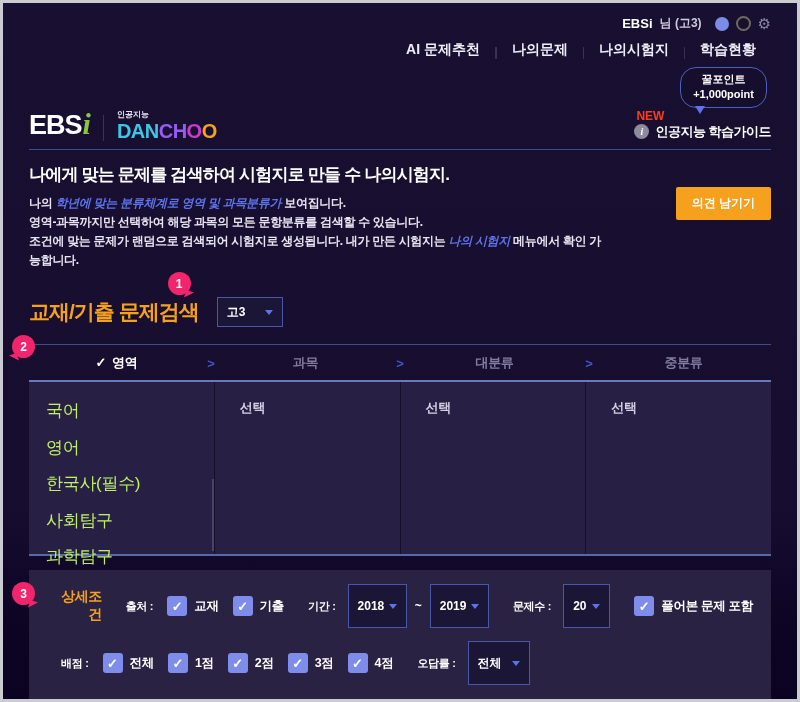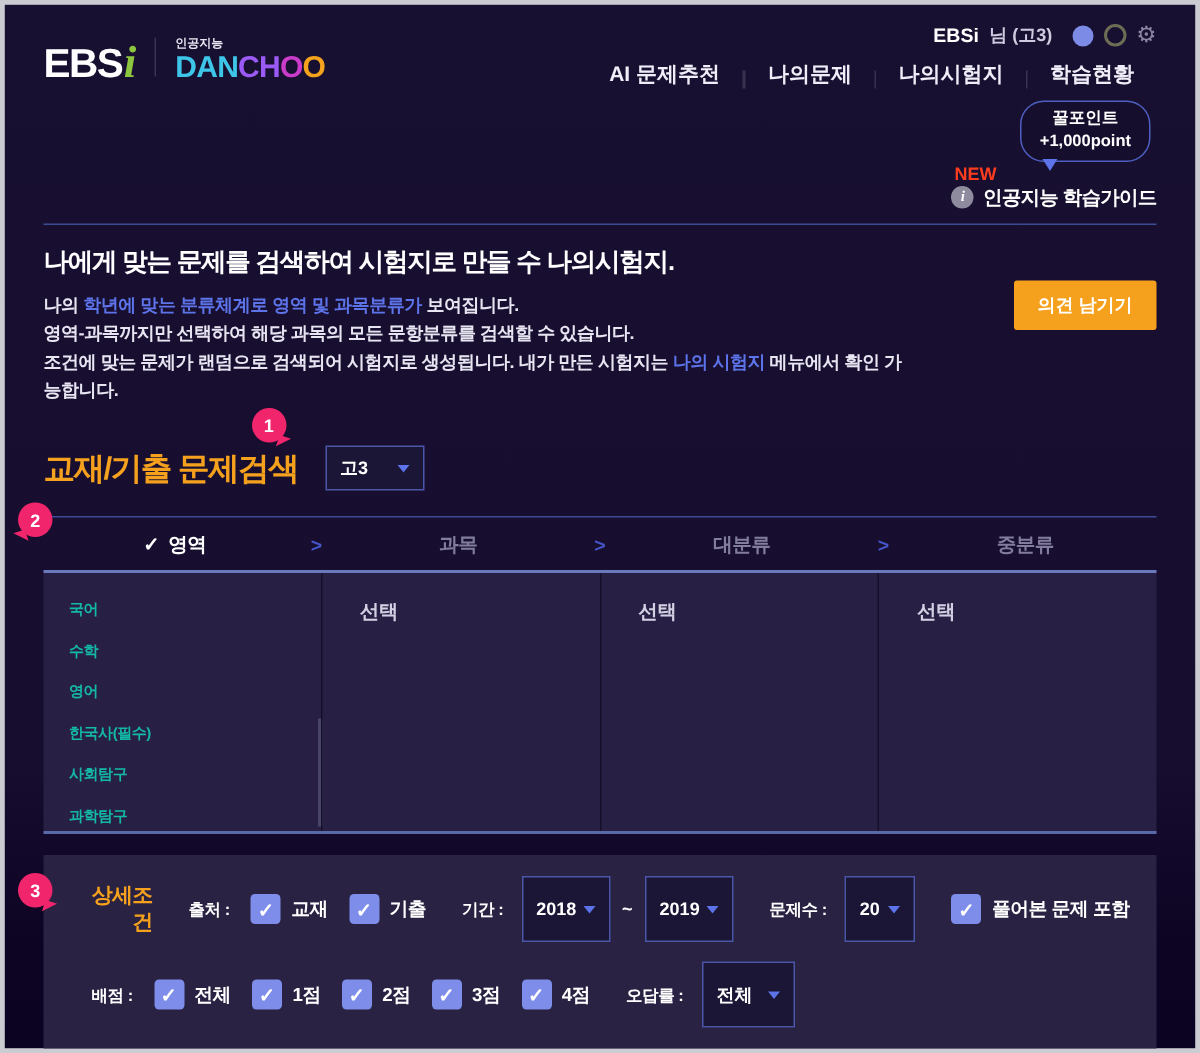--- a/index.html
+++ b/index.html
@@ -5,21 +5,21 @@
   html,body{margin:0;padding:0;background:#e9e9ee;font-family:"Liberation Sans",sans-serif;}
   .page{
     width:800px;height:702px;box-sizing:border-box;margin:0 auto;
     border:3px solid #cbccd2;
     background:linear-gradient(180deg,#181031 0%,#170d2f 72%,#0d0424 90%,#0c0322 100%);
     position:relative;overflow:hidden;color:#fff;
   }
   
   .header{padding:10px 26px 0 26px;}
   .header-top{display:flex;justify-content:space-between;}
-  .logo-group{display:flex;align-items:flex-start;gap:13px;padding-top:12px;}
+  .logo-group{display:flex;align-items:flex-end;gap:13px;padding-top:12px;}
   .ebsi{font-size:27px;font-weight:bold;letter-spacing:-1px;display:flex;align-items:baseline;}
   .ebsi .ebs{color:#ffffff;}
   .ebsi .i{color:#8cc63e;font-style:italic;font-size:30px;margin-left:1px;font-family:"Liberation Serif",serif;}
   .logo-sep{width:1px;height:26px;background:#3a3355;}
   .danchoo{display:flex;flex-direction:column;line-height:1;}
   .danchoo .sub{font-size:8px;font-weight:bold;color:#e8e6f2;margin-bottom:2px;letter-spacing:0;}
   .danchoo .brand{font-size:20px;font-weight:bold;letter-spacing:-0.5px;}
   .brand .c1{color:#3ec6e8;}
   .brand .c2{color:#9b59f5;}
   .brand .c3{color:#c93bc9;}
@@ -45,21 +45,21 @@
   .guide-row{display:flex;align-items:center;gap:6px;}
   .info-ic{width:15px;height:15px;border-radius:50%;background:#8e8b9e;color:#fff;font-size:10px;font-weight:bold;
     display:flex;align-items:center;justify-content:center;font-family:"Liberation Serif",serif;font-style:italic;}
   .guide-text{font-size:13px;font-weight:bold;color:#fff;letter-spacing:-0.5px;}
   
   .section-line{margin:8px 26px 0;border:none;border-top:1px solid #3c4c94;height:0;}
   
   .intro{margin:13px 26px 0;position:relative;padding-right:160px;}
   .intro h2{margin:0;font-size:17px;font-weight:bold;letter-spacing:-0.8px;color:#fff;}
   .intro-lines{margin-top:8px;font-size:12px;font-weight:bold;line-height:1.6;color:#e8e5f2;letter-spacing:-0.3px;}
-  .blue{color:#5d73e9;}
+  .blue{color:#5d73e9;font-style:italic;}
   .feedback-btn{position:absolute;right:0;top:24px;background:#f5a11d;color:#fff;border:none;
     font-size:12px;font-weight:bold;padding:8px 16px;border-radius:2px;cursor:pointer;font-family:inherit;}
   
   .search-row{margin:27px 26px 0;display:flex;align-items:center;gap:18px;}
   .search-title{font-size:21px;font-weight:bold;color:#f5a11d;letter-spacing:-1px;}
   .select{box-sizing:border-box;border:1px solid #4a57a8;background:#1b1536;display:flex;align-items:center;
     justify-content:space-between;padding:0 9px;font-size:12px;font-weight:bold;color:#fff;cursor:pointer;}
   .caret{width:0;height:0;border-left:4px solid transparent;border-right:4px solid transparent;border-top:5px solid #5d73e9;}
   .grade-select{width:66px;height:30px;position:relative;}
   .badge{width:23px;height:23px;border-radius:50%;background:#f1256b;color:#fff;font-size:12px;font-weight:bold;
@@ -76,21 +76,21 @@
   .step.active{color:#fff;}
   .step .chk{margin-right:6px;color:#fff;}
   .chev{width:14px;text-align:center;color:#4456c8;font-weight:bold;font-size:13px;}
   .badge-2{top:-9px;left:-17px;}
   .badge-3{top:12px;left:-17px;}
   
   .cat-panel{display:flex;height:172px;background:#272044;border-top:2px solid #6a79bb;border-bottom:2px solid #5968a8;}
   .cat-col{flex:1;position:relative;box-sizing:border-box;}
   .cat-col + .cat-col{border-left:1px solid #141029;}
   .cat-col ul{list-style:none;margin:0;padding:17px 0 0 17px;}
-  .cat-col li{font-size:10px;font-weight:bold;color:#14b8a6;margin-bottom:13.5px;letter-spacing:-0.3px;cursor:pointer;}
+  .cat-col li{font-size:17px;font-weight:normal;color:#bef264;margin-bottom:13.5px;letter-spacing:-0.3px;cursor:pointer;}
   .placeholder{padding:17px 0 0 25px;font-size:13px;font-weight:bold;color:#d3d0e4;letter-spacing:-0.3px;}
   .scroll-thumb{position:absolute;right:-1px;top:56%;width:3px;height:42%;background:#49456a;}
   
   .conditions{margin:14px 26px 0;background:#292243;padding:14px 18px 16px 18px;position:relative;}
   .cond-row{display:flex;align-items:center;}
   .cond-row + .cond-row{margin-top:13px;}
   .cond-title{font-size:14px;font-weight:bold;color:#f5a11d;margin:0 24px 0 14px;letter-spacing:-0.5px;text-align:right;}
   .cond-label{font-size:11px;font-weight:bold;color:#fff;letter-spacing:-0.3px;white-space:nowrap;}
   .cb{display:flex;align-items:center;gap:7px;cursor:pointer;margin-left:14px;}
   .cb-box{width:20px;height:20px;border-radius:3px;background:#7d8de9;display:flex;align-items:center;justify-content:center;
@@ -187,21 +187,20 @@
       <span class="step">과목</span>
       <span class="chev">&gt;</span>
       <span class="step">대분류</span>
       <span class="chev">&gt;</span>
       <span class="step">중분류</span>
     </div>
     <div class="cat-panel">
       <div class="cat-col">
         <ul>
           <li>국어</li>
-          <li>수학</li>
           <li>영어</li>
           <li>한국사(필수)</li>
           <li>사회탐구</li>
           <li>과학탐구</li>
         </ul>
         <span class="scroll-thumb"></span>
       </div>
       <div class="cat-col">
         <div class="placeholder">선택</div>
       </div>

